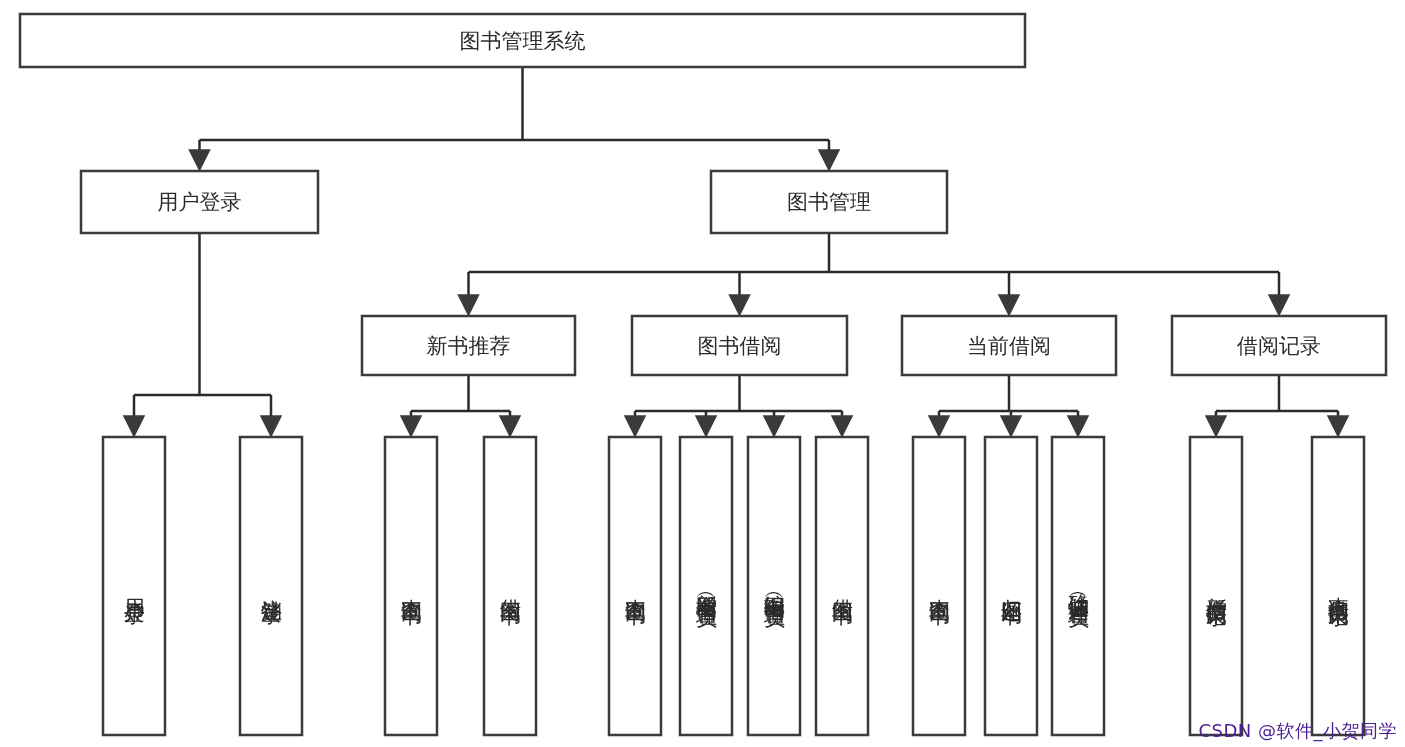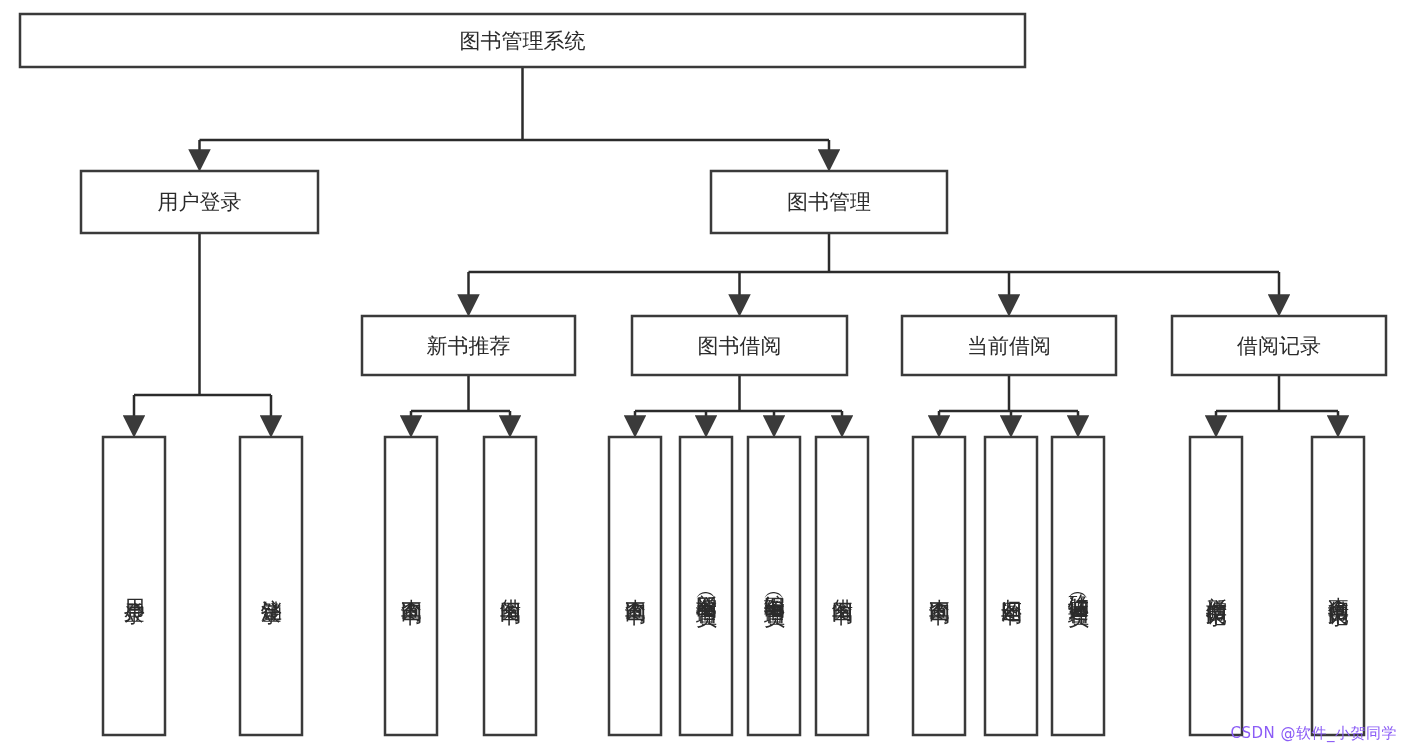--- a/index.html
+++ b/index.html
@@ -61,22 +61,22 @@
     line-height: 1.18;
     letter-spacing: 2px;
     color: #2b2b2b;
     white-space: nowrap;
   }
   .watermark {
     position: absolute;
     right: 8px;
     bottom: 4px;
     font-family: "DejaVu Sans", "Liberation Sans", sans-serif;
-    font-size: 15px;
-    color: #8b5cf6;
+    font-size: 18px;
+    color: #4c1d95;
     letter-spacing: 0.5px;
     white-space: nowrap;
   }
 </style>
 </head>
 <body>
 
 <div id="diagram-root">
 
   <svg class="diagram" viewBox="0 0 1405 747">

